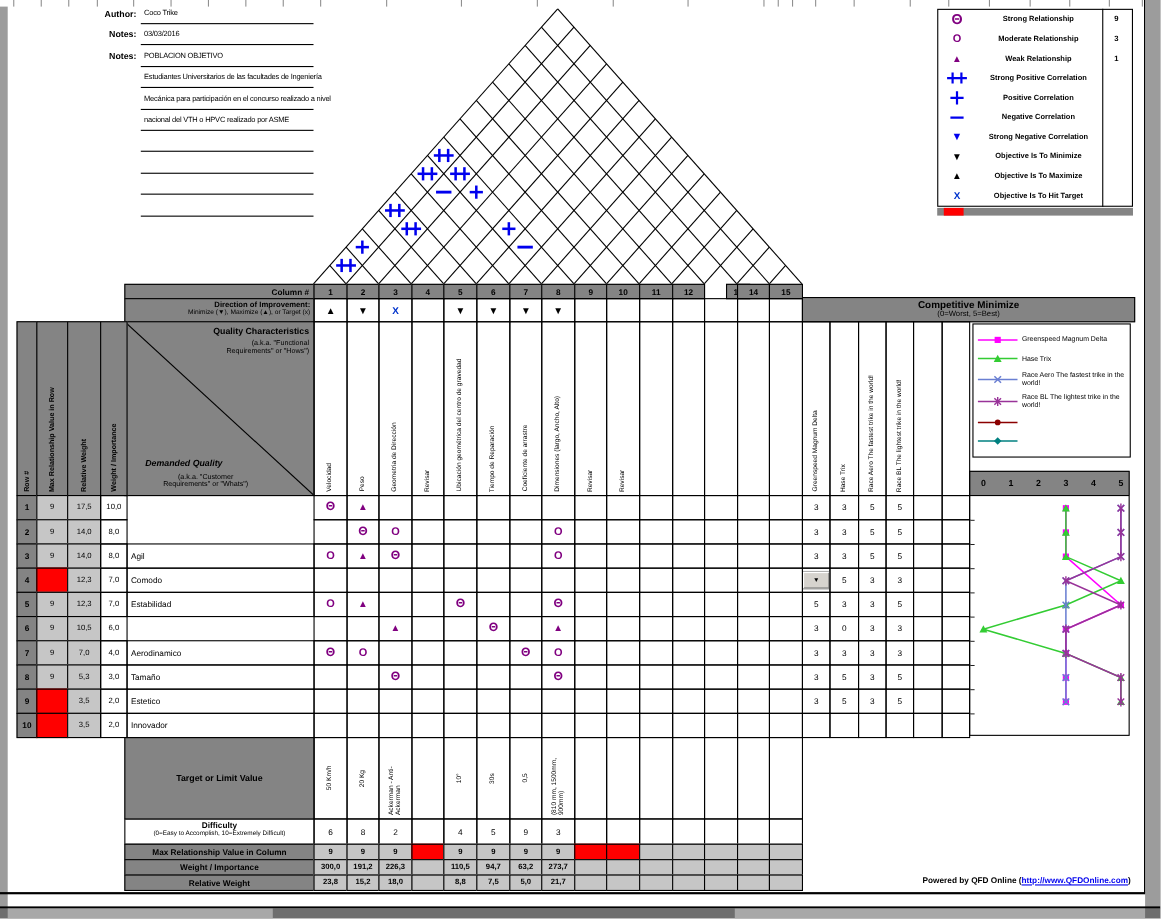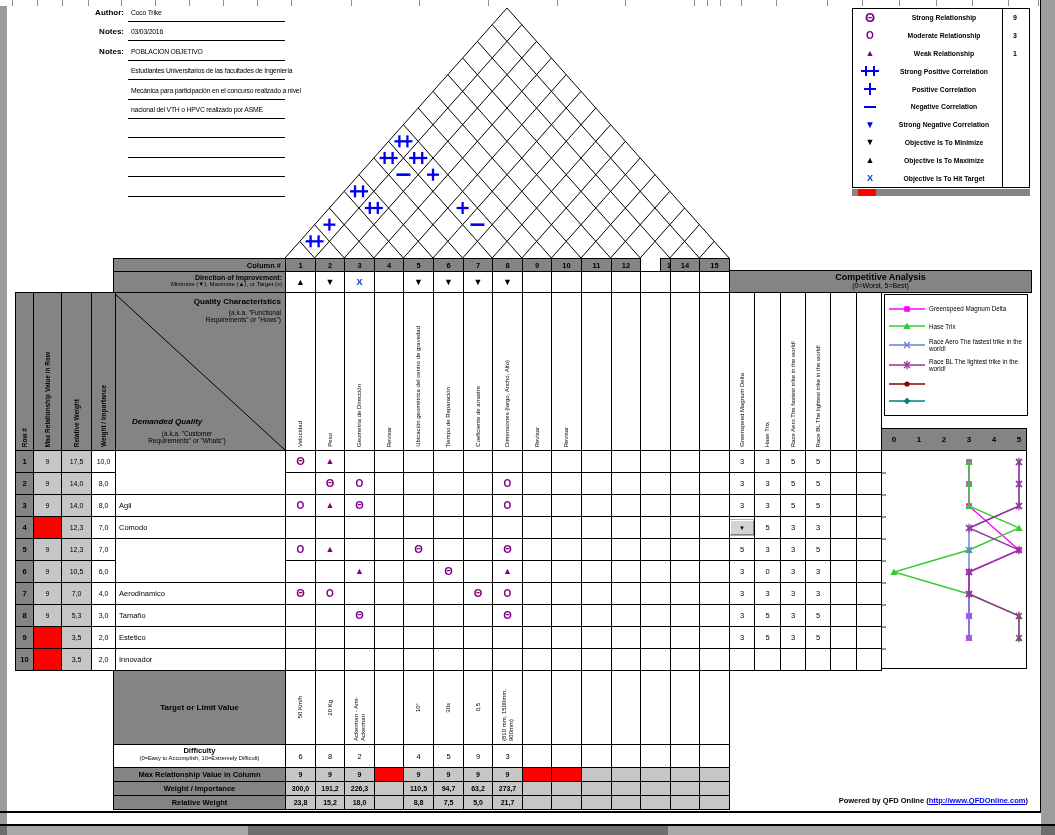--- a/index.html
+++ b/index.html
@@ -91,21 +91,21 @@
     <svg class="abs" style="left:0;top:0" width="171" height="157">
         <line x1="0" y1="0" x2="171" y2="157" stroke="#000" stroke-width="1"></line>
       </svg>
     <div class="ct">Quality Characteristics</div>
     <div class="cs">(a.k.a. "Functional Requirements" or "Hows")</div>
     <div class="cb">Demanded Quality</div>
     <div class="cbs">(a.k.a. "Customer Requirements" or "Whats")</div>
   </div>
 
   <div class="abs" id="comp-header">
-    <div class="t1">Competitive Analysis</div>
+    <div class="t1">Competitive Minimize</div>
     <div class="t2">(0=Worst, 5=Best)</div>
   </div>
 
   <div class="abs" id="diff-label">
     <div class="l1">Difficulty</div>
     <div class="l2">(0=Easy to Accomplish, 10=Extremely Difficult)</div>
   </div>
   <div class="abs" id="target-label">Target or Limit Value</div>
   <div class="abs" id="maxrelcol-label">Max Relationship Value in Column</div>
   <div class="abs" id="weight-label">Weight / Importance</div>
@@ -721,20 +721,21 @@
     </div>
     <div class="abs cell center" style="left: 754px; top: 516px; width: 27px; height: 23px; font-size: 7.5px;">5</div>
     <div class="abs cell center" style="left: 780px; top: 516px; width: 26px; height: 23px; font-size: 7.5px;">3</div>
     <div class="abs cell center" style="left: 805px; top: 516px; width: 26px; height: 23px; font-size: 7.5px;">3</div>
     <div class="abs cell center" style="left: 830px; top: 516px; width: 27px; height: 23px; font-size: 7.5px;"></div>
     <div class="abs cell center" style="left: 856px; top: 516px; width: 26px; height: 23px; font-size: 7.5px;"></div>
     <div class="abs cell gray center" style="left: 15px; top: 538px; width: 19px; height: 23px; font-size: 7.5px; font-weight: bold;">5</div>
     <div class="abs cell lgray center" style="left: 33px; top: 538px; width: 29px; height: 23px; font-size: 7px;">9</div>
     <div class="abs cell lgray center" style="left: 61px; top: 538px; width: 31px; height: 23px; font-size: 7px;">12,3</div>
     <div class="abs cell center" style="left: 91px; top: 538px; width: 25px; height: 23px; font-size: 7px;">7,0</div>
+    <div class="abs cell " style="left: 115px; top: 538px; width: 171px; height: 23px; font-size: 7.5px; display: flex; align-items: center; padding-left: 3px; white-space: nowrap;">Estabilidad</div>
     <div class="abs cell center" style="left: 285px; top: 538px; width: 31px; height: 23px;">
       <span class="sym-moderate">O</span>
     </div>
     <div class="abs cell center" style="left: 315px; top: 538px; width: 30px; height: 23px;">
       <span class="sym-weak">▲</span>
     </div>
     <div class="abs cell center" style="left: 344px; top: 538px; width: 31px; height: 23px;"></div>
     <div class="abs cell center" style="left: 374px; top: 538px; width: 30px; height: 23px;"></div>
     <div class="abs cell center" style="left: 403px; top: 538px; width: 31px; height: 23px;">
       <span class="sym-strong">Θ</span>

